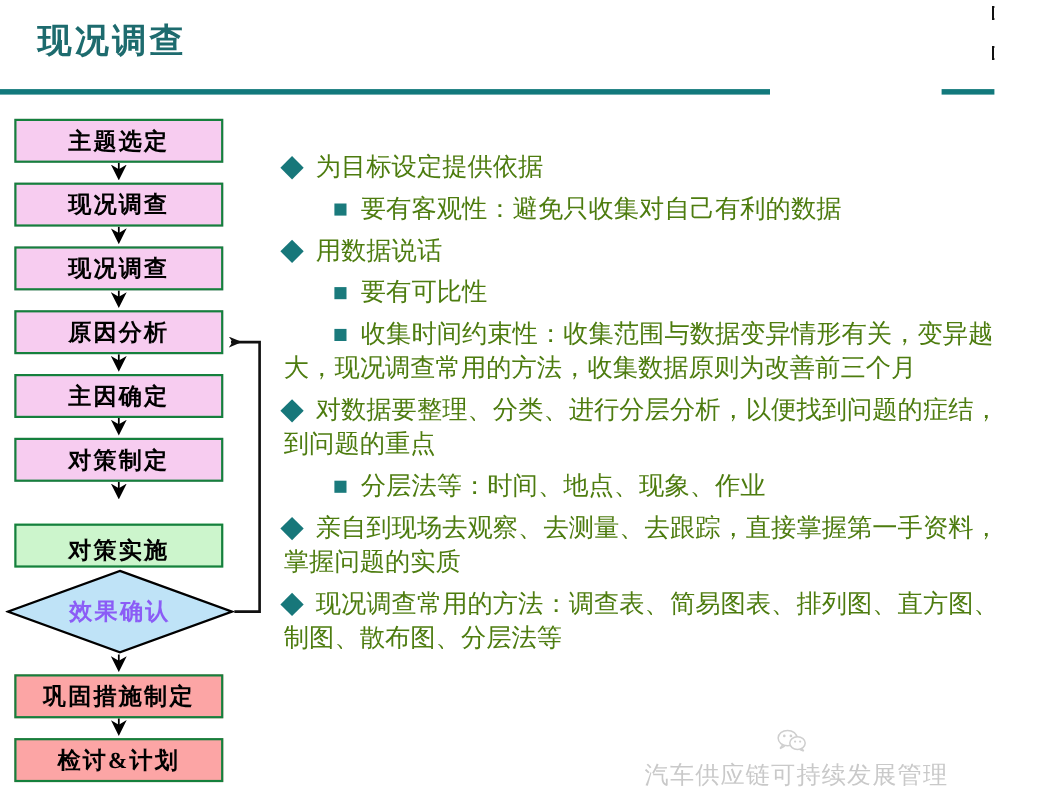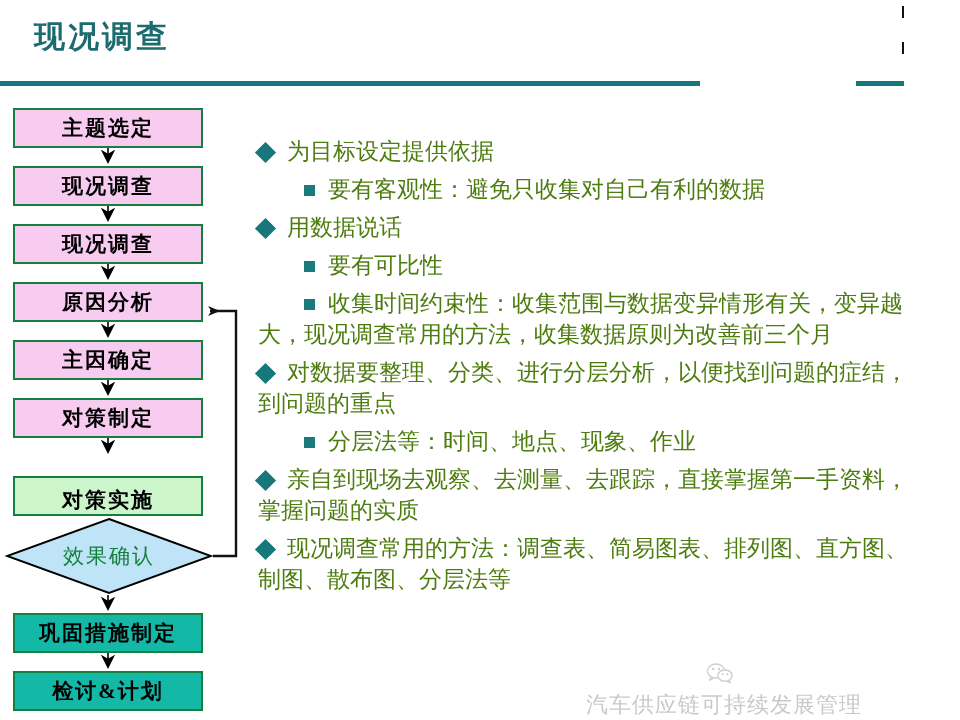--- a/index.html
+++ b/index.html
@@ -90,42 +90,42 @@
     justify-content: center;
     font-size: 21px;
     font-weight: bold;
     color: #000000;
     letter-spacing: 2px;
     font-family: "Liberation Serif", "DejaVu Serif", serif;
     white-space: nowrap;
   }
   .fbox.pink   { background: #f7ccf0; }
   .fbox.green  { background: #ccf5cc; }
-  .fbox.yellow { background: #14b8a6; }
+  .fbox.yellow { background: #fca5a5; }
 
   .diamond-wrap {
     position: absolute;
     left: 5px;
     width: 208px;
     height: 78px;
   }
   .diamond-wrap svg {
     position: absolute;
     left: 0; top: 0;
   }
   .diamond-label {
     position: absolute;
     left: 0; top: 0;
     width: 208px; height: 78px;
     display: flex;
     align-items: center;
     justify-content: center;
     font-size: 21px;
-    font-weight: normal;
-    color: #15803d;
+    font-weight: bold;
+    color: #8b5cf6;
     letter-spacing: 2px;
     white-space: nowrap;
     font-family: "Liberation Serif", "DejaVu Serif", serif;
   }
 
   .conn {
     position: absolute;
     left: 0; top: 0;
     width: 250px; height: 620px;
     pointer-events: none;

